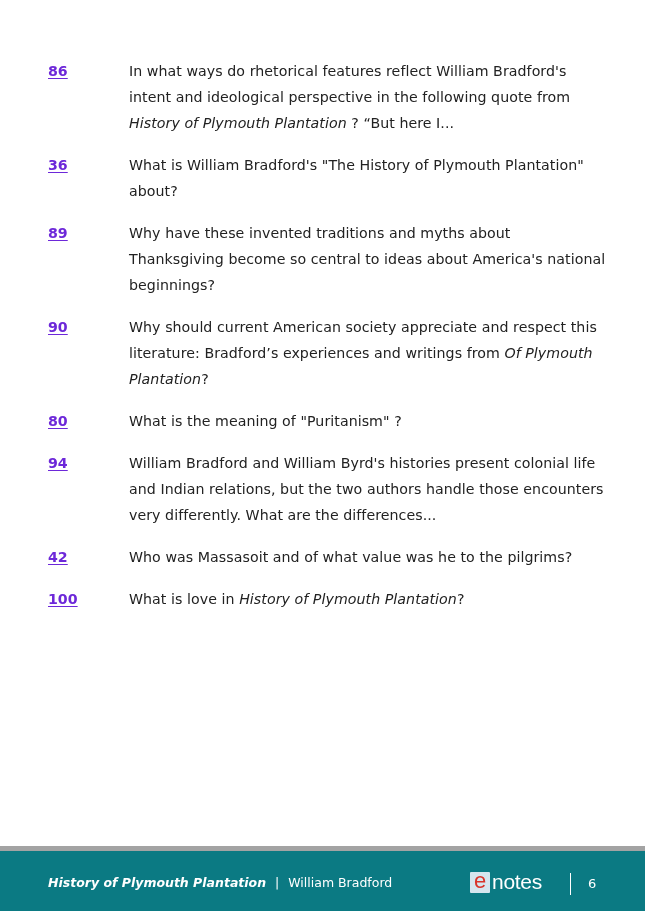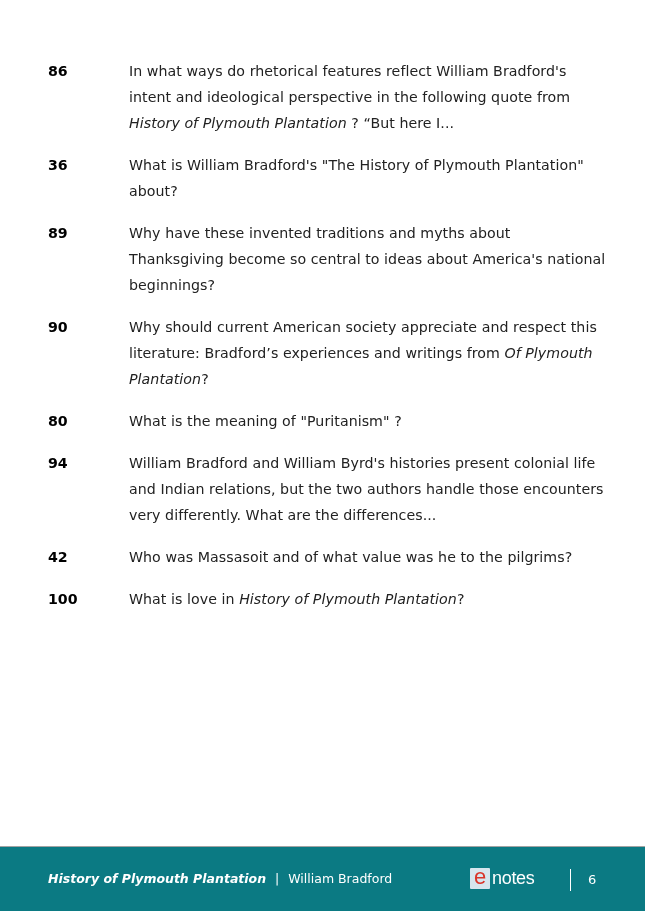--- a/index.html
+++ b/index.html
@@ -33,42 +33,43 @@
     .qitem {
       display: flex;
       align-items: flex-start;
       margin: 0 0 16px 0;
       font-size: 14.2px;
       line-height: 26px;
     }
     .qnum {
       flex: 0 0 33px;
       width: 33px;
-      color: #000000;
+      color: #6d28d9;
       font-weight: bold;
+      text-decoration: underline;
       text-underline-offset: 2px;
       cursor: pointer;
     }
     .qtext {
       flex: 1 1 auto;
       color: #222222;
       letter-spacing: 0.05px;
       margin-left: 48px;
     }
     .qtext em {
       font-style: italic;
     }
     .footer {
       position: absolute;
       left: 0;
       top: 846px;
       width: 645px;
       height: 65px;
       background: #0b7a83;
-      border-top: 1px solid #a3a3a3;
+      border-top: 5px solid #a3a3a3;
       box-sizing: border-box;
     }
     .footer-left {
       position: absolute;
       left: 48px;
       top: 24px;
       font-size: 12.5px;
       color: #ffffff;
       white-space: nowrap;
     }
@@ -97,21 +98,21 @@
       background: #d6e6ee;
       color: #d9352a;
       font-size: 22px;
       line-height: 17px;
       text-align: center;
       font-family: "Liberation Sans", sans-serif;
       border-radius: 1px;
     }
     .logo-notes {
       color: #ffffff;
-      font-size: 18px;
+      font-size: 21px;
       font-family: "Liberation Sans", sans-serif;
       margin-left: 2px;
       line-height: 22px;
       letter-spacing: -0.3px;
     }
     .logo-divider {
       position: absolute;
       left: 570px;
       top: 22px;
       width: 1px;

